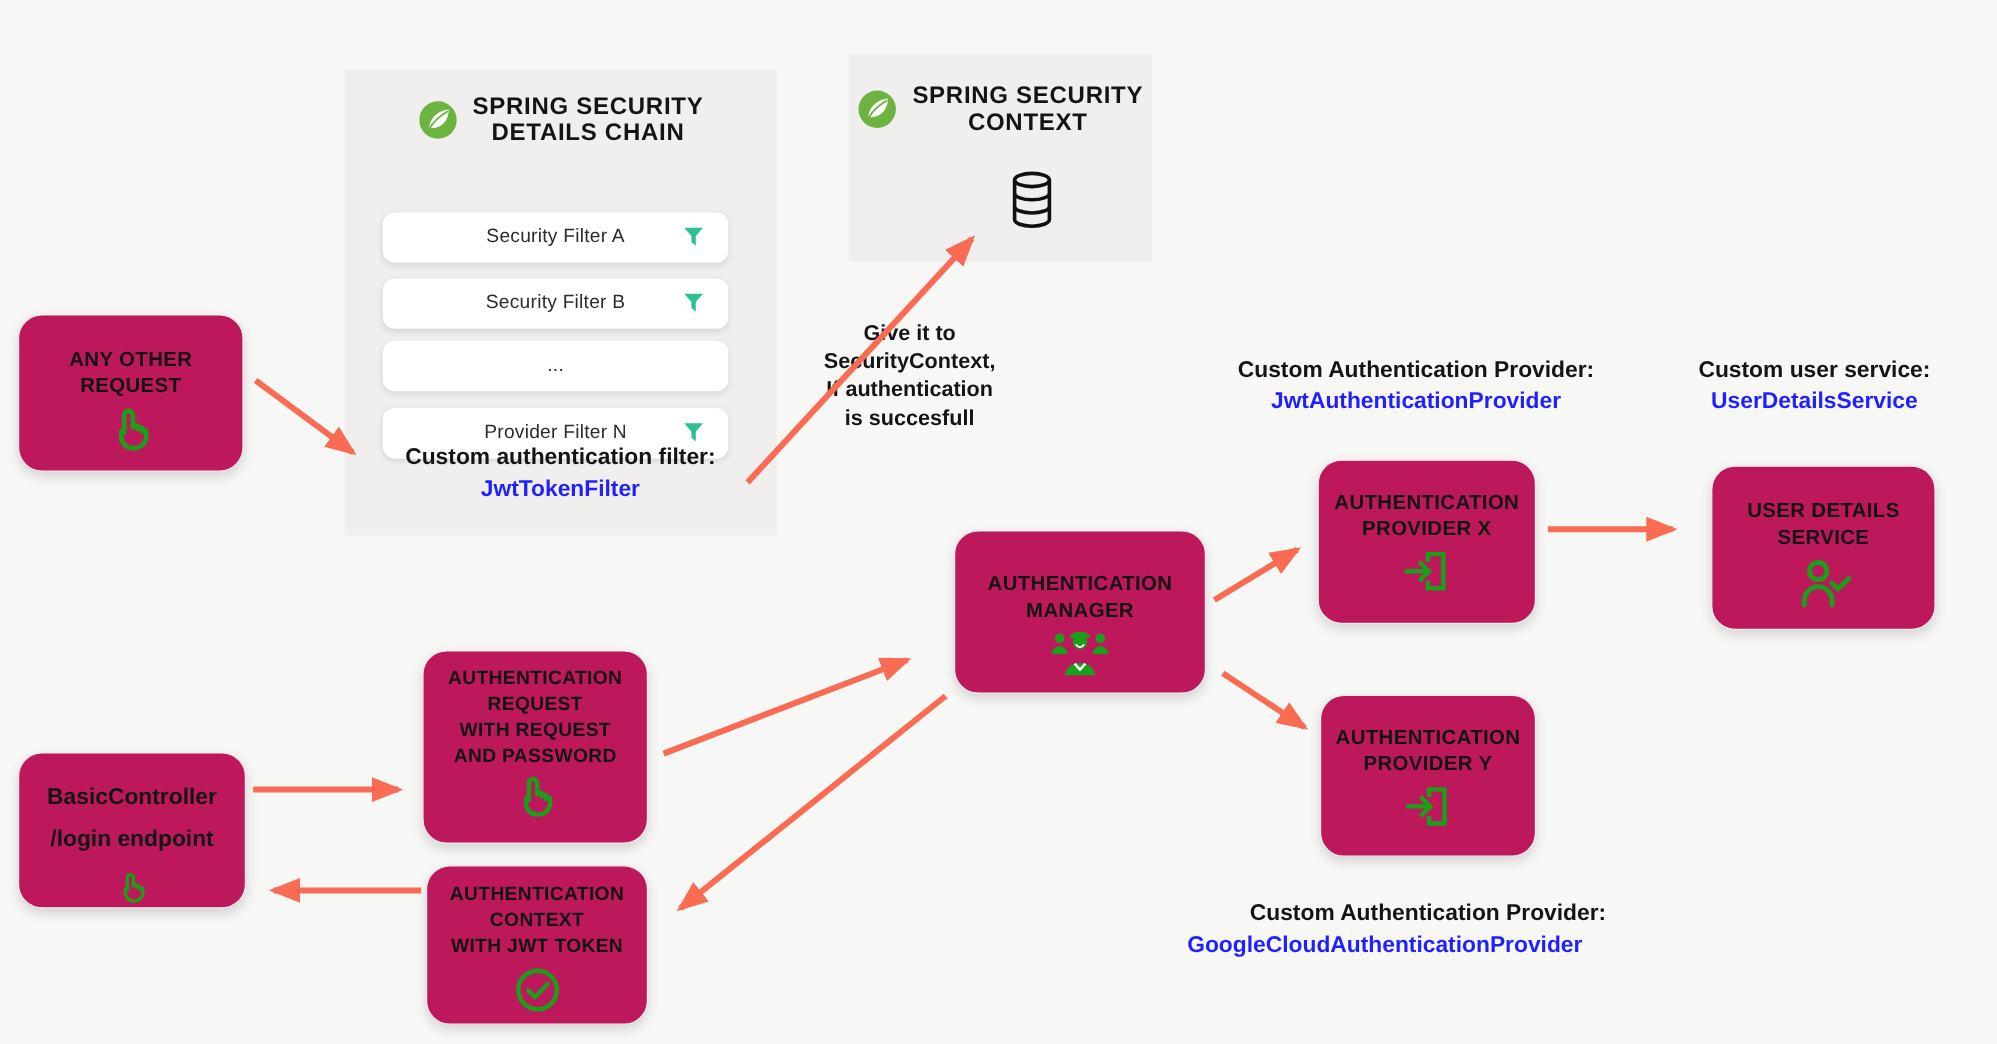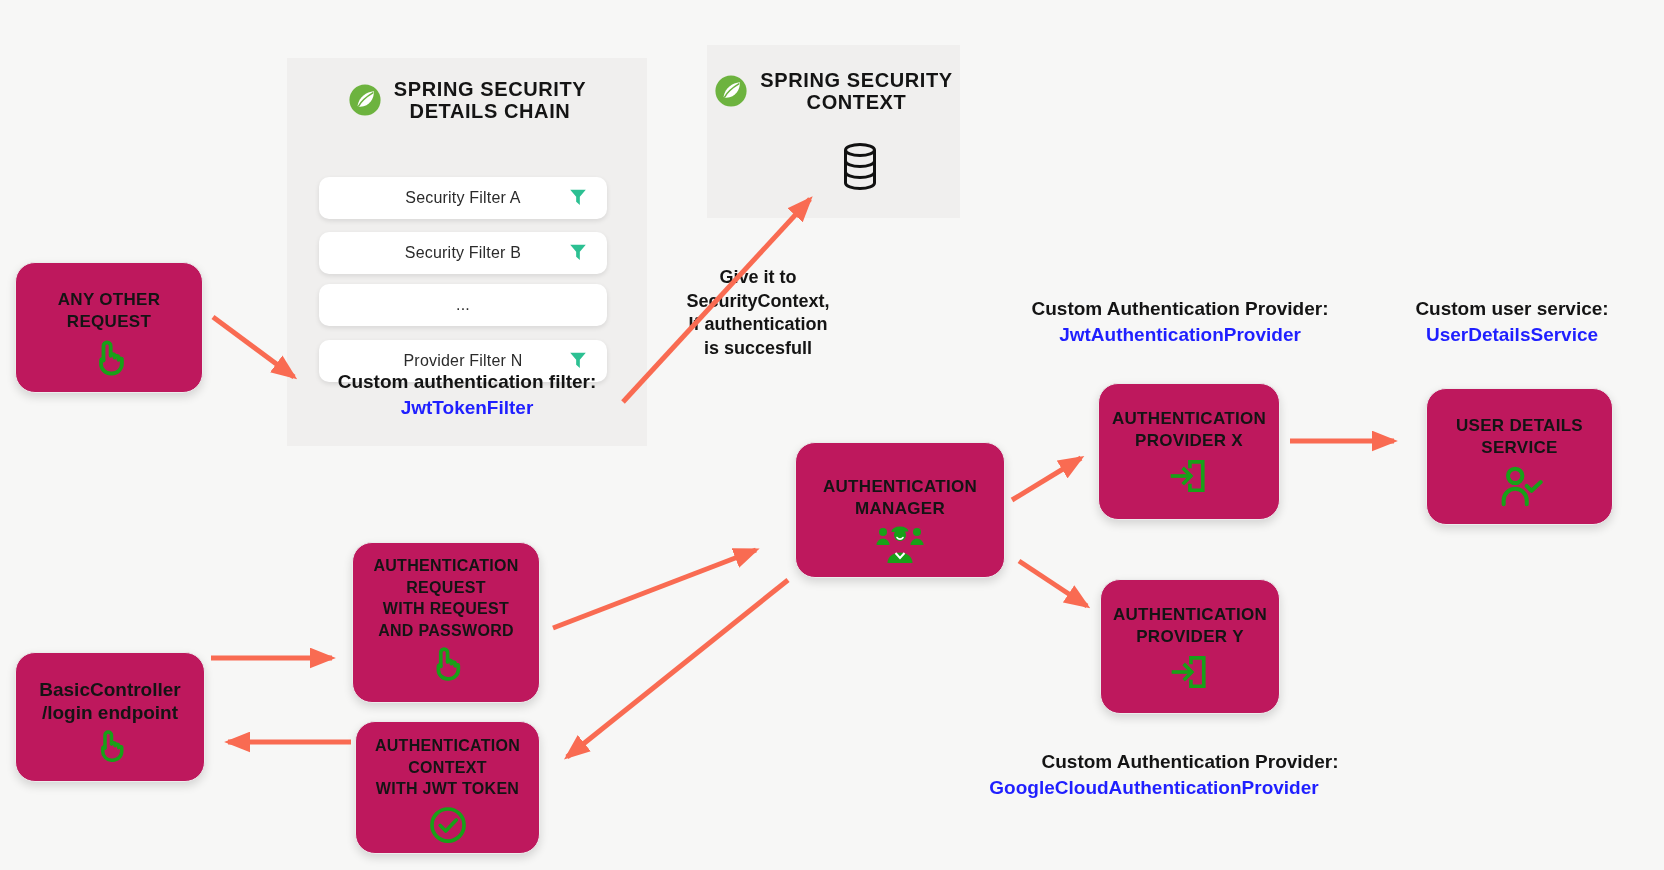--- a/index.html
+++ b/index.html
@@ -185,21 +185,21 @@
   <div class="node u16" style="left:355px;top:721px;width:185px;height:133px;padding-top:13px;box-sizing:border-box;">
     <div class="lbl">AUTHENTICATION</div>
     <div class="lbl">CONTEXT</div>
     <div class="lbl">WITH JWT TOKEN</div>
     <svg class="icon" width="44" height="44" viewBox="0 0 48 48" style="margin-top:3px;" fill="none" stroke="#18a018" stroke-width="4" stroke-linecap="round" stroke-linejoin="round">
       <circle cx="24" cy="24" r="17.5"></circle>
       <path d="M15.5 24.5 l6 6 L33 18.5"></path>
     </svg>
   </div>
 
-  <div class="node mono-name" style="left:15px;top:652px;width:190px;height:130px;padding-top:26px;box-sizing:border-box;">
+  <div class="node mono-name" style="left:15px;top:627px;width:190px;height:130px;padding-top:26px;box-sizing:border-box;gap:12px;">
     <div class="lbl">BasicController</div>
     <div class="lbl">/login endpoint</div>
     <svg class="icon" width="40" height="42" viewBox="0 0 48 48" style="margin-top:2px;" fill="none" stroke="#18a018" stroke-width="4.2" stroke-linecap="round" stroke-linejoin="round">
       <path d="M18 25 V9.8 a3.9 3.9 0 0 1 7.8 0 V20"></path>
       <path d="M25.8 20.5 c0-2.3 4.3-2.3 4.3 0 v2 c0-2.3 4.3-2.3 4.3 0 v2.4 c0-1.9 3.7-1.9 3.7 0 V29 a10.8 10.8 0 0 1-10.8 10.8 h-1.6 A10.4 10.4 0 0 1 15.3 29.4 V26 c0-2.5 2.7-2.5 2.7-.4"></path>
     </svg>
   </div>
 
   <svg id="edges" viewBox="0 0 1664 870">
     <defs>

